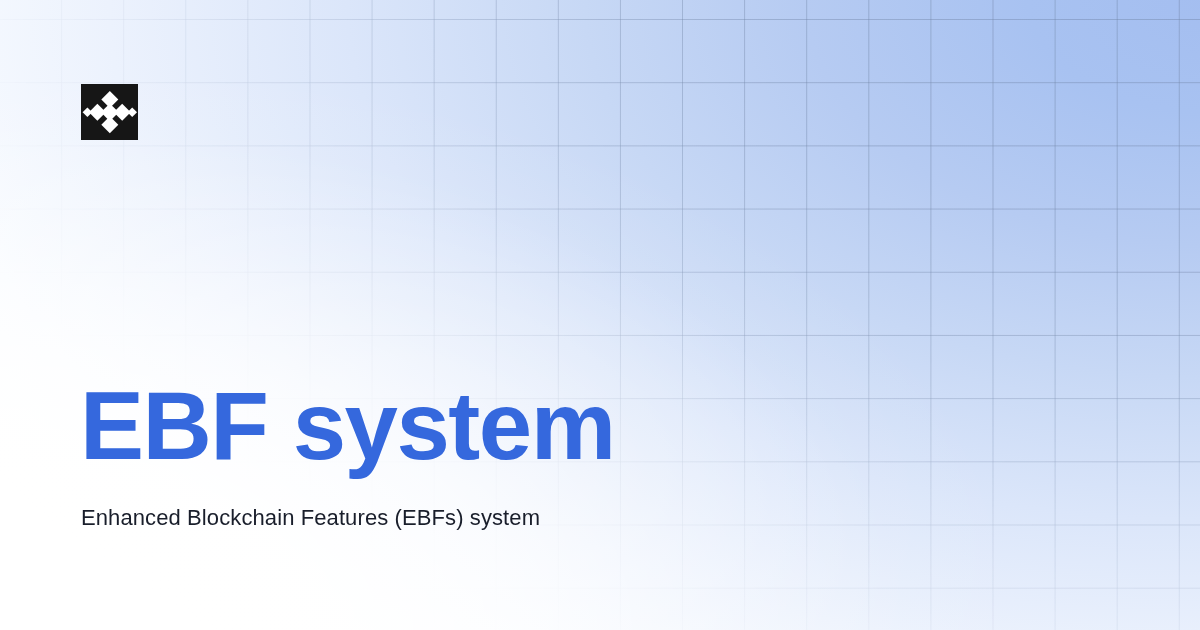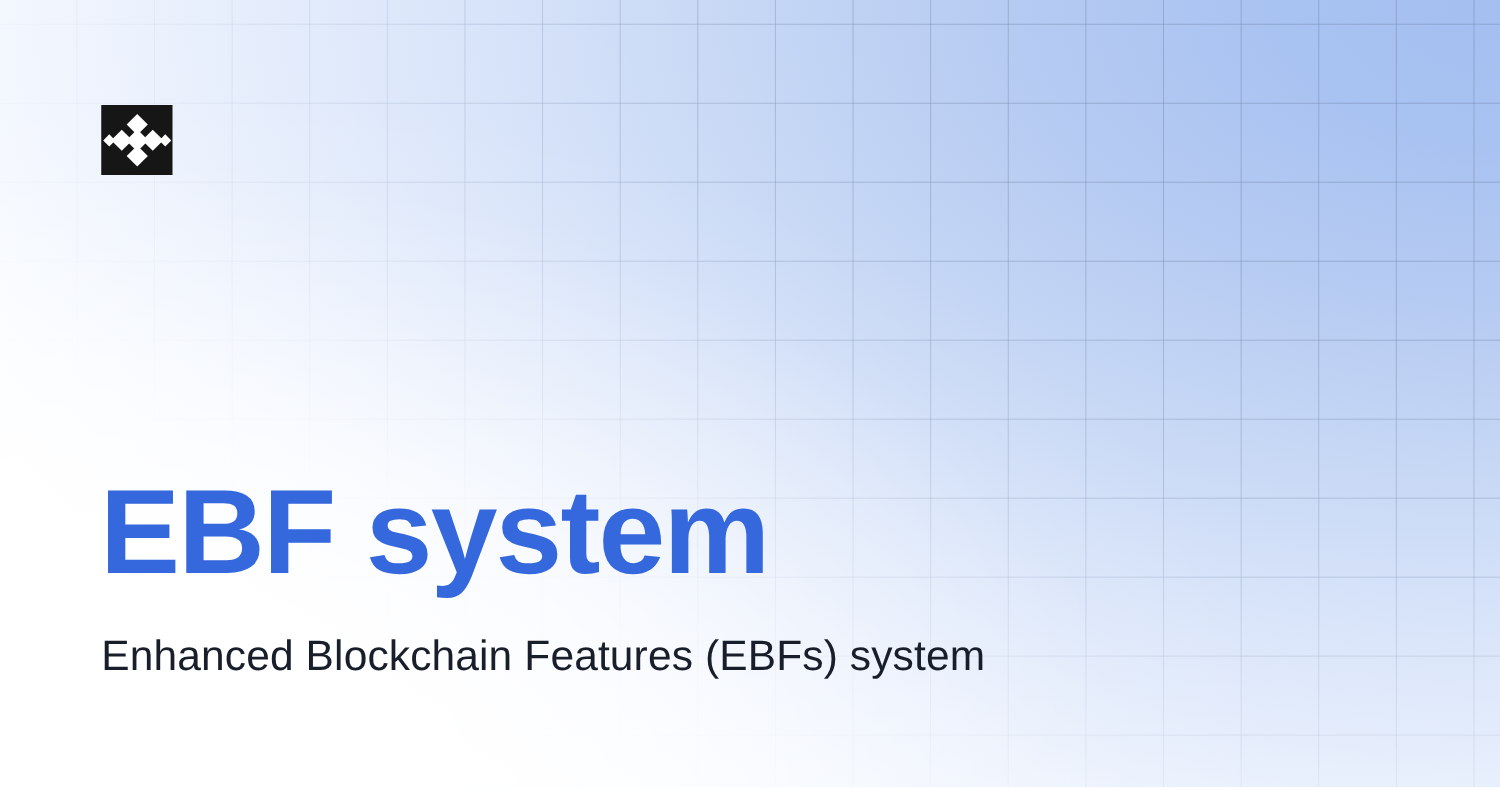--- a/index.html
+++ b/index.html
@@ -96,21 +96,21 @@
     letter-spacing: -1.5px;
     color: #3568dd;
     white-space: nowrap;
   }
 
   .subheadline {
     position: absolute;
     left: 81px;
     top: 503px;
     margin: 0;
-    font-size: 34px;
+    font-size: 22px;
     line-height: 1.35;
     font-weight: 400;
     letter-spacing: 0.1px;
     color: #191e2b;
     white-space: nowrap;
   }
 </style>
 </head>
 <body>
 

